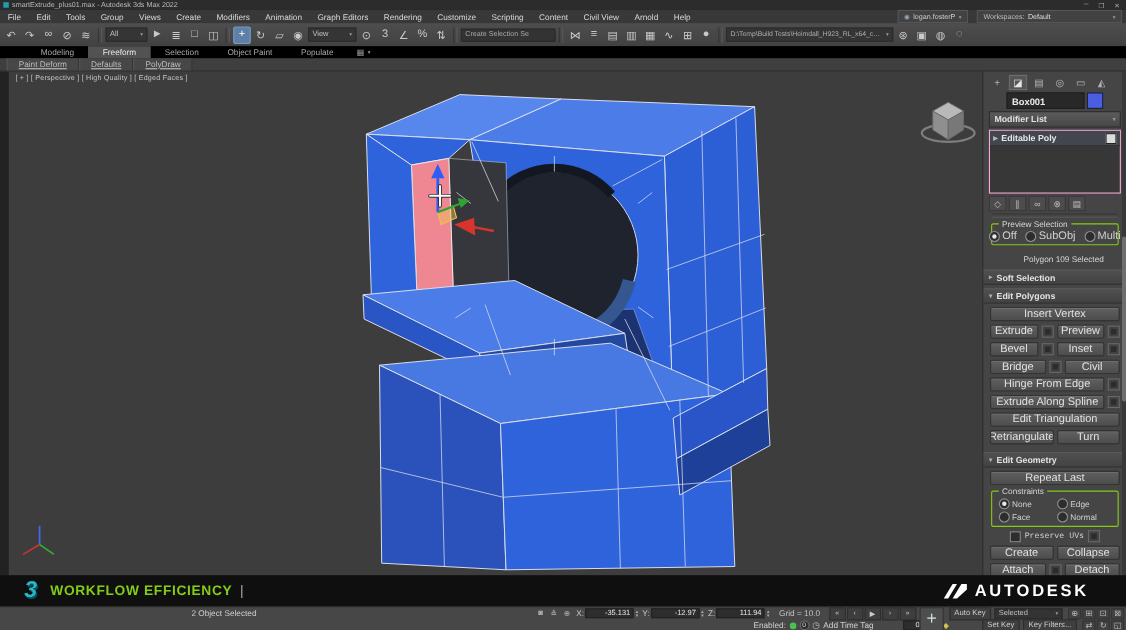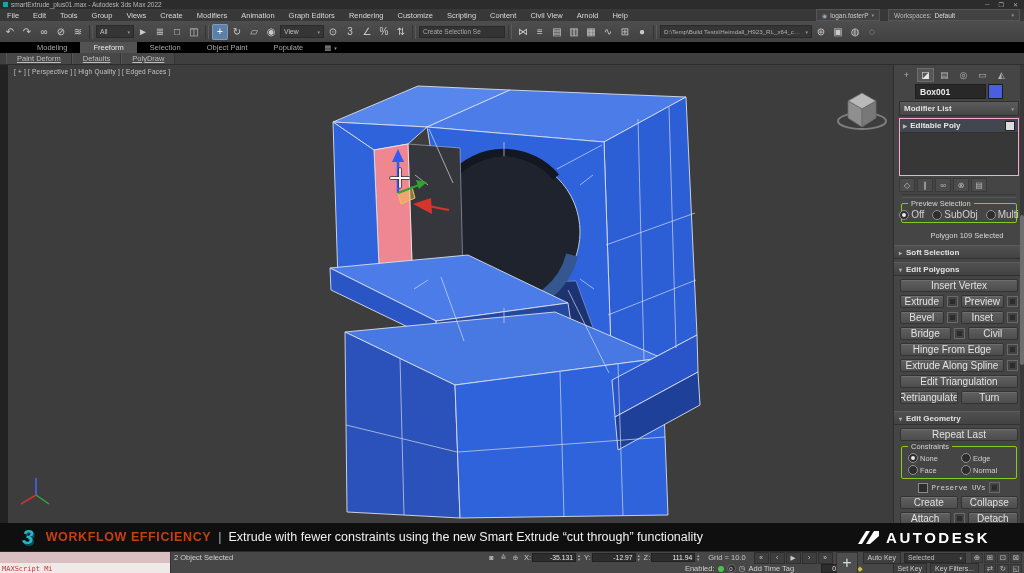--- a/index.html
+++ b/index.html
@@ -97,21 +97,21 @@
   .sbox{width:9px;height:9px;background:#424242;border:1px solid #6a6a6a;flex:none;position:relative;}
   .sbox::after{content:"";position:absolute;left:2px;top:2px;right:2px;bottom:2px;background:#2c2c2c;}
   .con-grid{display:grid;grid-template-columns:1fr 1fr;gap:2px 4px;font-size:7.5px;padding:1px 4px;}
   .chk-row{display:flex;align-items:center;justify-content:center;gap:3px;font-size:7.5px;margin:3px 0;font-family:Liberation Mono, monospace;}
   .checkbox{width:8px;height:8px;border:1px solid #8a8a8a;background:#2d2d2d;flex:none;}
   
   .banner{position:absolute;left:0;top:523px;width:1024px;height:28px;background:#0f0f0f;
           display:flex;align-items:center;z-index:5;}
   .b-num{font-size:21px;font-weight:bold;font-style:italic;color:#28b7c9;margin:0 12px 0 22px;
          text-shadow:1.5px 1.5px 0 #0a4a55;}
-  .b-title{color:#c2410c;font-weight:bold;font-size:12.5px;letter-spacing:.6px;margin-right:7px;}
+  .b-title{color:#84cc16;font-weight:bold;font-size:12.5px;letter-spacing:.6px;margin-right:7px;}
   .b-sep{color:#9fb3b5;font-size:12.5px;margin-right:7px;}
   .b-msg{font-size:12.5px;color:#f0f0f0;}
   .b-brand{margin-left:auto;margin-right:34px;display:flex;align-items:center;gap:6px;}
   .b-word{font-weight:bold;font-size:15px;letter-spacing:2.5px;color:#fff;}
   
   .statusbar{position:absolute;left:0;top:551px;width:1024px;height:22px;background:#474747;
              border-top:1px solid #2a2a2a;box-sizing:border-box;font-size:7.5px;z-index:6;}
   .ms-box{position:absolute;left:0;top:0;width:170px;height:22px;border-right:1px solid #333;}
   .ms-top{height:11px;background:#d9bfc2;}
   .ms-bot{height:11px;background:#efeae8;color:#c33;font-family:"DejaVu Sans Mono",monospace;
@@ -515,37 +515,30 @@
   </div>
   <div class="cp-scroll">
       <div class="cp-thumb"></div>
     </div>
 </div>
 
 <div class="banner">
   <span class="b-num">3</span>
   <span class="b-title">WORKFLOW EFFICIENCY</span>
   <span class="b-sep">|</span>
-  <span class="b-msg">Extrude with fewer constraints using the new Smart Extrude “cut through” functionality</span>
   <span class="b-brand">
     <svg width="22" height="15" viewBox="0 0 22 15">
       <path d="M0,14 L8,1 H12 L4,14 Z" fill="#fff"></path>
       <path d="M8,14 L16,1 H21 V6 L12,14 Z" fill="#fff"></path>
     </svg>
     <span class="b-word">AUTODESK</span>
   </span>
 </div>
 
 <div class="statusbar">
-  <div class="ms-box">
-    <div class="ms-top"></div>
-    <div class="ms-bot">
-      <span>MAXScript Mi</span>
-    </div>
-  </div>
 
   <div class="sb-r1">
     <span>2 Object Selected</span>
     <span style="margin-left:auto;"></span>
     <span style="display:flex;gap:1px;">
 
     <span class="sb-ico">◙</span>
         <span class="sb-ico">≙</span>
         <span class="sb-ico">⊕</span>
       </span>

